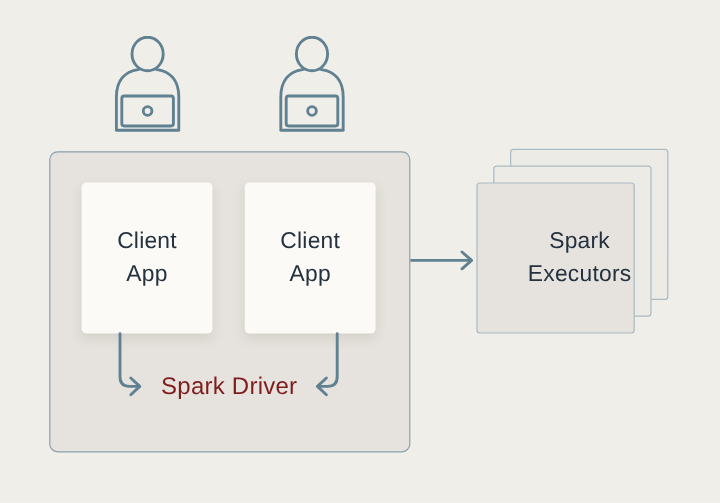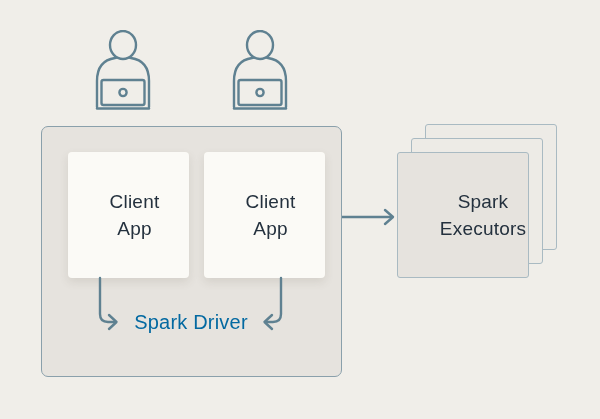--- a/index.html
+++ b/index.html
@@ -32,21 +32,20 @@
 
   .client-box {
     position: absolute;
     width: 109px; height: 126px;
     background: #fbfaf6;
     border-radius: 4px;
     box-shadow: 0 4px 10px rgba(80, 75, 60, 0.12);
     display: flex;
     align-items: center;
     justify-content: center;
-    padding-left: 12px;
   }
   .client-box.left  { left: 68px;  top: 152px; }
   .client-box.right { left: 204px; top: 152px; }
 
   .box-label {
     width: 72px;
     text-align: center;
     font-size: 19px;
     line-height: 27px;
     font-weight: 500;
@@ -55,21 +54,21 @@
   }
 
   .driver-label {
     position: absolute;
     left: 118px; top: 309px;
     width: 146px;
     text-align: center;
     font-size: 20px;
     line-height: 27px;
     font-weight: 500;
-    color: #0369a1;
+    color: #7f1d1d;
     letter-spacing: 0.2px;
   }
 
   
   .executor-stack {
     position: absolute;
     left: 397px; top: 124px;
     width: 160px; height: 154px;
   }
   .executor-card {

